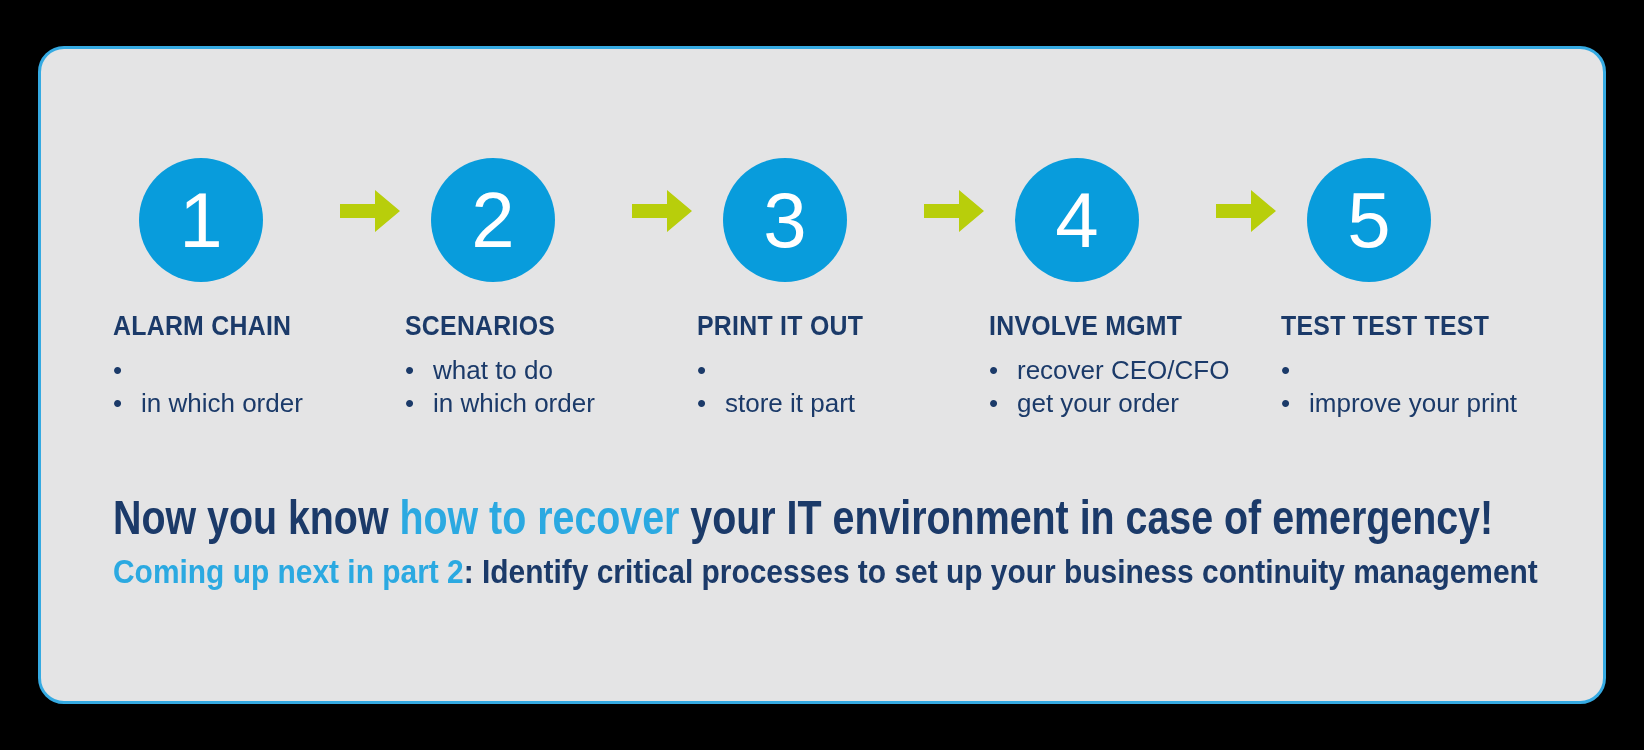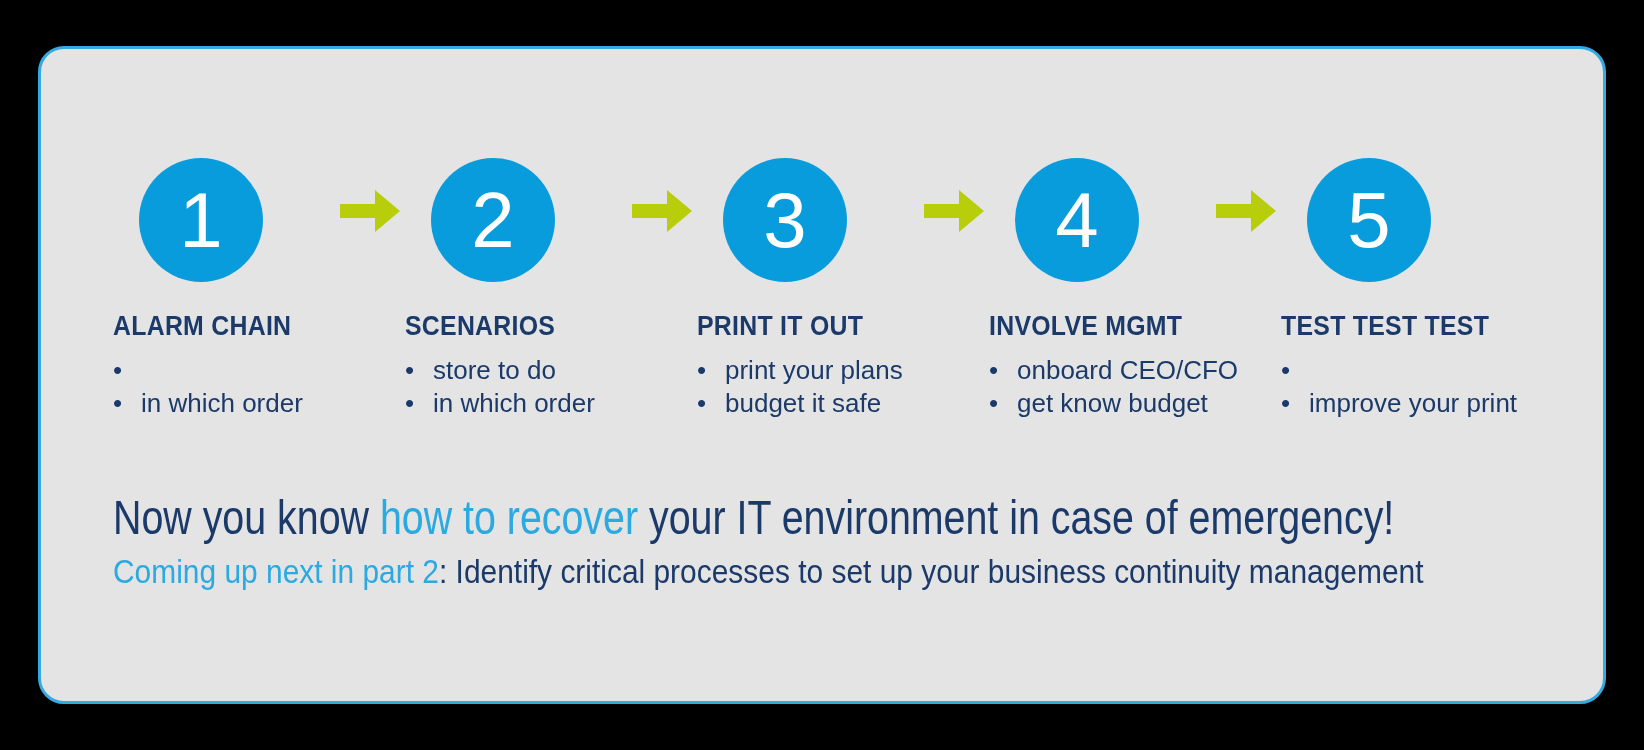--- a/index.html
+++ b/index.html
@@ -57,21 +57,21 @@
   .bullets { margin-top: 12px; }
   .bullet {
     display: flex;
     gap: 16px;
     font-size: 26px;
     line-height: 33px;
     color: #1B3A69;
     white-space: nowrap;
   }
   .bullet .dot { width: 12px; flex: 0 0 auto; }
-  .summary { margin-top: 70px; }
+  .summary { margin-top: 70px; font-weight: bold; }
   .summary-line1 {
     font-size: 48px;
     line-height: 55px;
     color: #1B3A69;
     white-space: nowrap;
     transform: scaleX(0.82);
     transform-origin: left center;
   }
   .summary-line2 {
     margin-top: 6px;
@@ -114,21 +114,21 @@
     </div>
 
     <div class="step">
       <div class="circle">
         <span class="num">2</span>
       </div>
       <h3 class="step-title">SCENARIOS</h3>
       <div class="bullets">
         <div class="bullet">
           <span class="dot">•</span>
-          <span>store to do</span>
+          <span>what to do</span>
         </div>
         <div class="bullet">
           <span class="dot">•</span>
           <span>in which order</span>
         </div>
       </div>
     </div>
 
     <div class="arrow-cell">
       <svg width="60" height="42" viewBox="0 0 60 42">
@@ -137,48 +137,47 @@
     </div>
 
     <div class="step">
       <div class="circle">
         <span class="num">3</span>
       </div>
       <h3 class="step-title">PRINT IT OUT</h3>
       <div class="bullets">
         <div class="bullet">
           <span class="dot">•</span>
-          <span>print your plans</span>
-        </div>
-        <div class="bullet">
-          <span class="dot">•</span>
-          <span>budget it safe</span>
+        </div>
+        <div class="bullet">
+          <span class="dot">•</span>
+          <span>store it part</span>
         </div>
       </div>
     </div>
 
     <div class="arrow-cell">
       <svg width="60" height="42" viewBox="0 0 60 42">
         <path d="M0 14 H35 V0 L60 21 L35 42 V28 H0 Z" fill="#B8CE0B"></path>
       </svg>
     </div>
 
     <div class="step">
       <div class="circle">
         <span class="num">4</span>
       </div>
       <h3 class="step-title">INVOLVE MGMT</h3>
       <div class="bullets">
         <div class="bullet">
           <span class="dot">•</span>
-          <span>onboard CEO/CFO</span>
-        </div>
-        <div class="bullet">
-          <span class="dot">•</span>
-          <span>get know budget</span>
+          <span>recover CEO/CFO</span>
+        </div>
+        <div class="bullet">
+          <span class="dot">•</span>
+          <span>get your order</span>
         </div>
       </div>
     </div>
 
     <div class="arrow-cell">
       <svg width="60" height="42" viewBox="0 0 60 42">
         <path d="M0 14 H35 V0 L60 21 L35 42 V28 H0 Z" fill="#B8CE0B"></path>
       </svg>
     </div>
 

